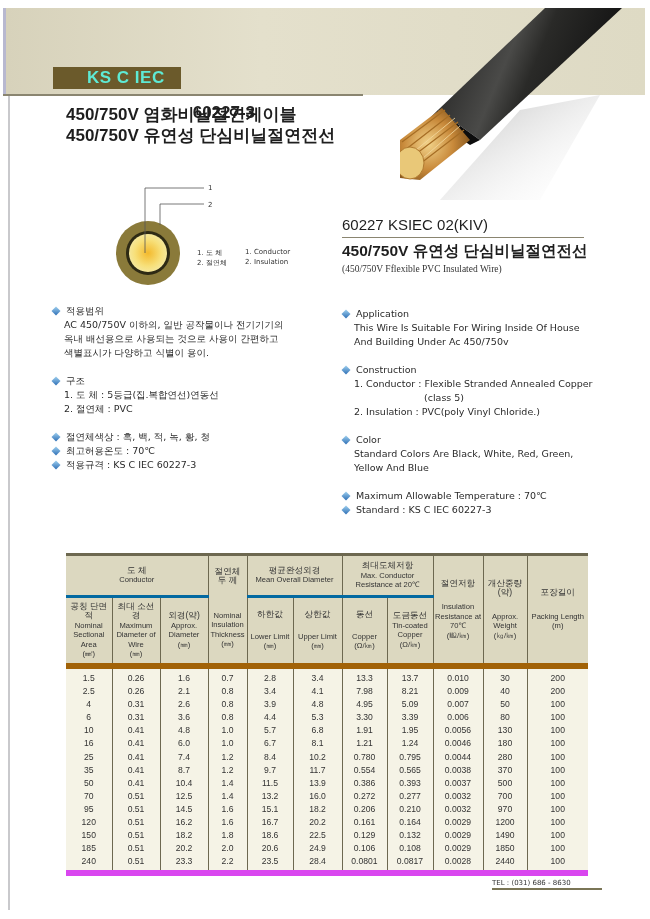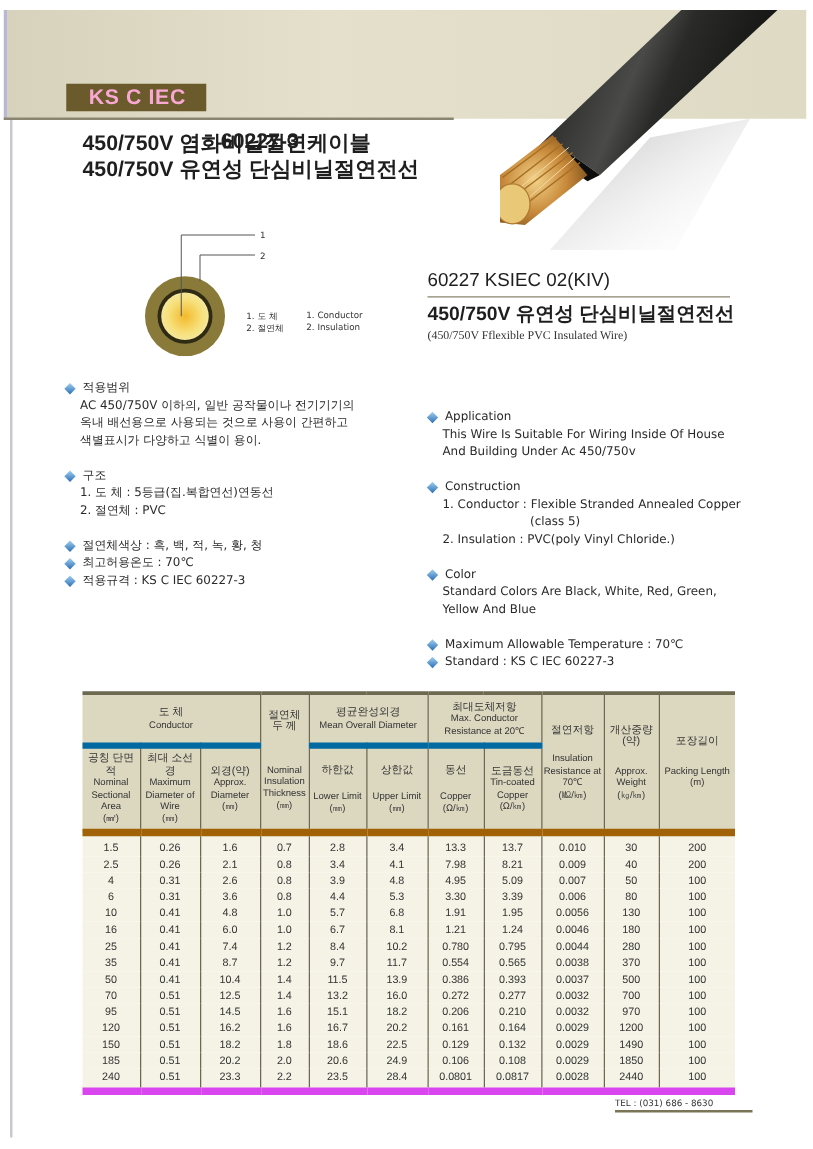--- a/index.html
+++ b/index.html
@@ -7,22 +7,22 @@
   body { position: relative; font-family: "DejaVu Sans", "Liberation Sans", sans-serif; color: #222; }
 
   .left-rule { position: absolute; left: 8px; top: 95px; width: 2px; height: 815px; background: #c9c9cc; }
 
   .top-band { position: absolute; left: 3px; top: 8px; width: 642px; height: 87px;
     background: linear-gradient(90deg, #d7d2bb 0%, #e4e0cc 40%, #dedac4 100%);
     border-left: 3px solid #b8b8d0; }
   .top-band-shadow { position: absolute; left: 3px; top: 94px; width: 360px; height: 2px; background: #8a8570; }
 
   .badge { position: absolute; left: 53px; top: 67px; height: 22px; display: flex; }
-  .badge-a { background: #6b5a2b; color: #f9a8d4; font-family: "Liberation Sans", sans-serif; font-weight: bold;
-    font-size: 17px; padding: 0 16px 0 18px; line-height: 22px; letter-spacing: 0.5px; }
+  .badge-a { background: #6b5a2b; color: #5eead4; font-family: "Liberation Sans", sans-serif; font-weight: bold;
+    font-size: 17px; padding: 0 16px 0 34px; line-height: 22px; letter-spacing: 0.5px; }
   .badge-b { background: #a79c74; color: #222; font-family: "Liberation Sans", sans-serif; font-weight: bold;
     font-size: 17px; padding: 0 22px 0 12px; line-height: 22px; margin-top: 35px; }
 
   .title-ko { position: absolute; left: 66px; top: 104px; font-family: "Liberation Sans", sans-serif;
     font-weight: bold; font-size: 17px; line-height: 21px; color: #1e1e1e; }
 
   
   .cable { position: absolute; left: 400px; top: 0; width: 250px; height: 200px; overflow: hidden; }
 
   
@@ -40,21 +40,21 @@
   .spec .h { display: flex; align-items: center; gap: 3px; }
   .spec .bul { display: inline-block; width: 8px; height: 8px; transform: rotate(45deg) scale(0.8);
     background: linear-gradient(135deg, #9fd0ef, #2d6eb5); margin-right: 3px; }
   .spec .body { padding-left: 12px; }
   .spec .gap { height: 14px; }
 
   
   .tbl { position: absolute; left: 66px; top: 553px; width: 522px; border-collapse: collapse;
     font-family: "Liberation Sans", sans-serif; color: #333; }
   .tbl th { background: #dcd8c0; font-weight: normal; font-size: 7.6px; line-height: 9.5px;
-    border-left: 1px solid #6d6850; border-right: 1px solid #6d6850; border-bottom: 5px solid #0369a1;
+    border-left: 1px solid #6d6850; border-right: 1px solid #6d6850; border-bottom: 3px solid #0369a1;
     text-align: center; vertical-align: middle; padding: 1px 1px; }
   .tbl thead tr:first-child th { border-top: 3px solid #6d6850; }
   .tbl th:first-child { border-left: none; }
   .tbl th:last-child { border-right: none; }
   .tbl tbody tr:first-child td { border-top: 6px solid #a16207; padding-top: 3px; }
   .tbl td { background: #f5f3e6; font-size: 8.6px; line-height: 13.1px; height: 13.1px; text-align: center;
     border-left: 1px solid #6d6850; border-right: 1px solid #6d6850; padding: 0; }
   .tbl td:first-child { border-left: none; }
   .tbl td:last-child { border-right: none; }
   .tbl tbody tr:last-child td { border-bottom: 6px solid #d946ef; padding-bottom: 2px; }
@@ -163,21 +163,21 @@
   <div class="h">
       <span class="bul"></span>
       <span>최고허용온도 : 70℃</span>
     </div>
   <div class="h">
       <span class="bul"></span>
       <span>적용규격 : KS C IEC 60227-3</span>
     </div>
 </div>
 
-<div class="spec" style="left:342px; top:307px; width:280px;margin-top:20px;">
+<div class="spec" style="left:342px; top:307px; width:280px;">
   <div class="h">
       <span class="bul"></span>
       <span>Application</span>
     </div>
   <div class="body">This Wire Is Suitable For Wiring Inside Of House</div>
   <div class="body">And Building Under Ac 450/750v</div>
   <div class="gap"></div>
   <div class="h">
       <span class="bul"></span>
       <span>Construction</span>

